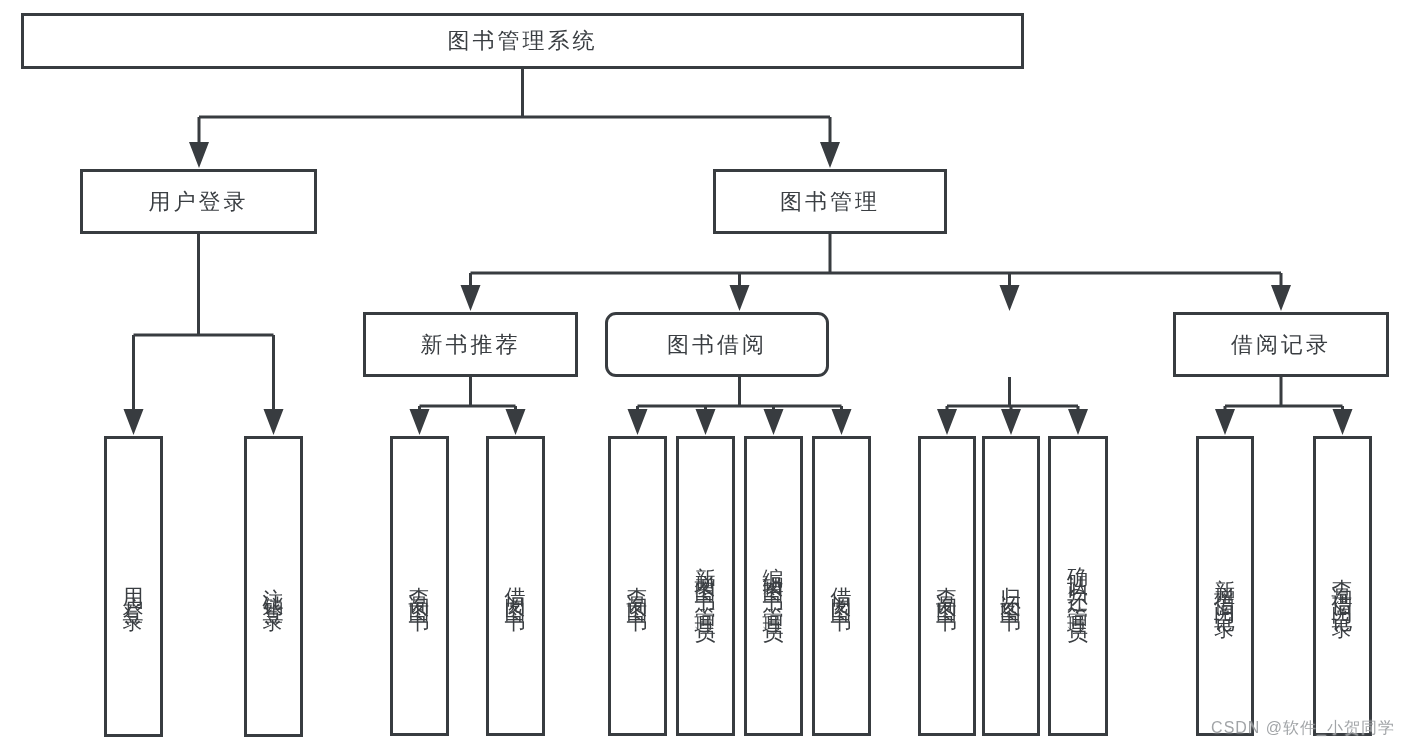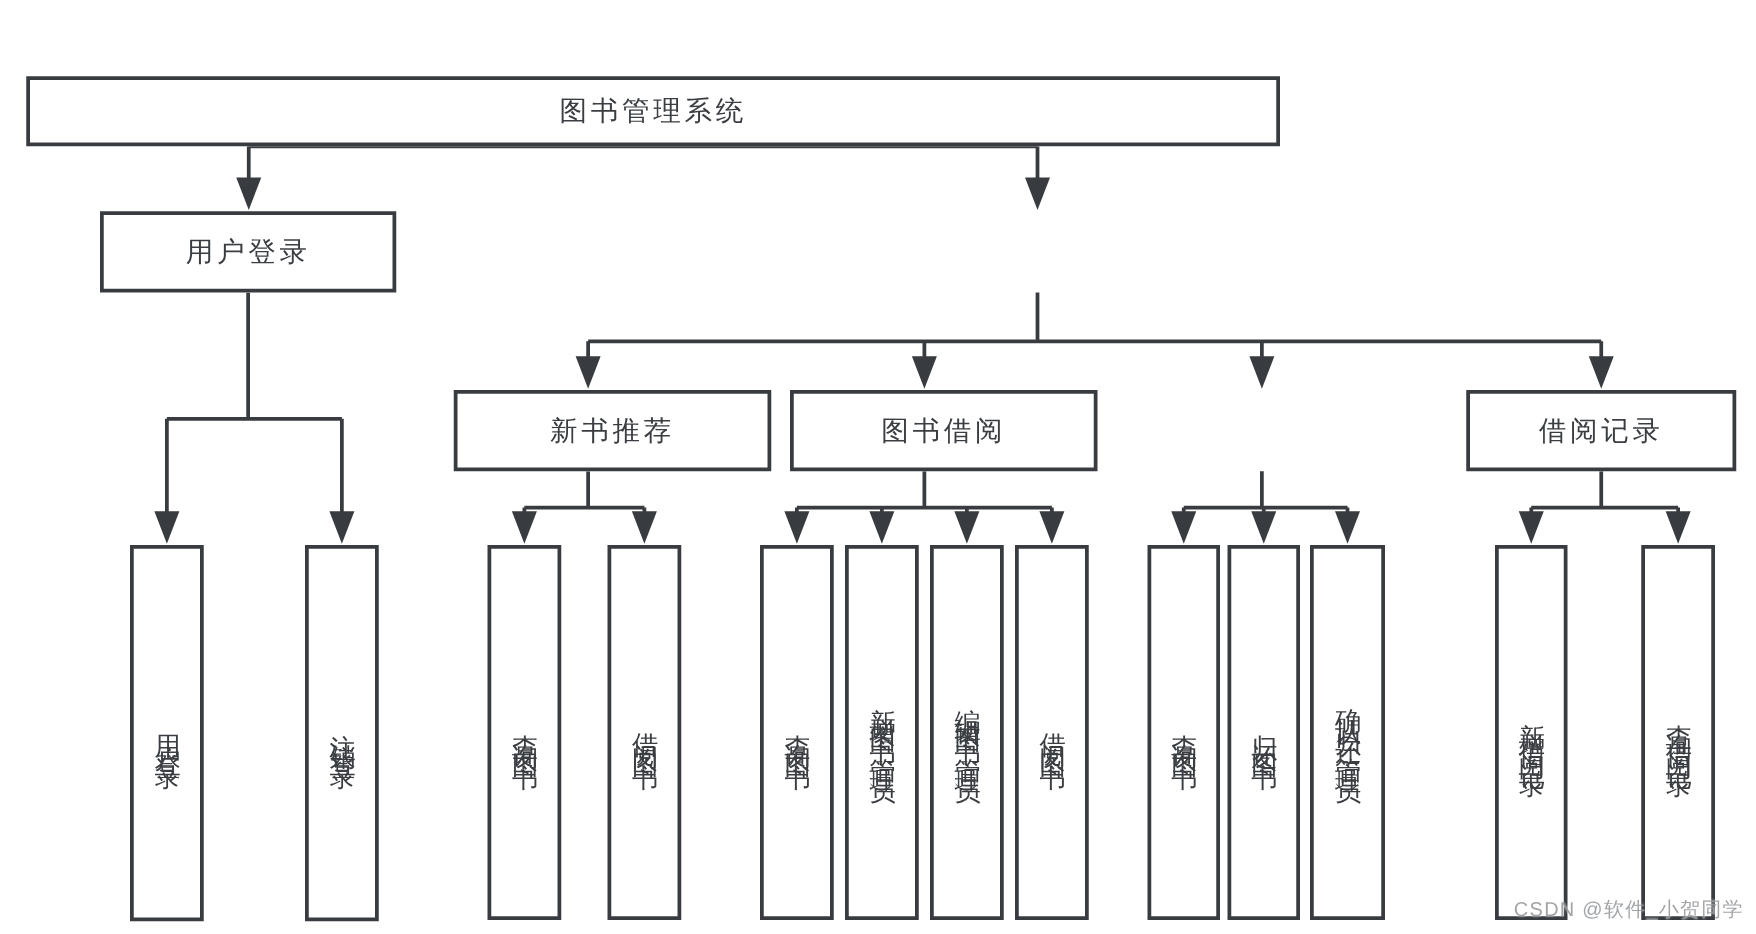--- a/index.html
+++ b/index.html
@@ -84,32 +84,35 @@
          M695.5 409 L715.5 409 L705.5 435 Z
          M763.5 409 L783.5 409 L773.5 435 Z
          M831.5 409 L851.5 409 L841.5 435 Z
          M937 409 L957 409 L947 435 Z
          M1001 409 L1021 409 L1011 435 Z
          M1068 409 L1088 409 L1078 435 Z
          M1215 409 L1235 409 L1225 435 Z
          M1332.5 409 L1352.5 409 L1342.5 435 Z"></path>
   </svg>
 
-  <div class="node" style="left:21px;top:13px;width:1003px;height:56px;margin-top:48px;">
+  <div class="node" style="left:21px;top:13px;width:1003px;height:56px;">
     <span class="h-label">图书管理系统</span>
   </div>
 
   <div class="node" style="left:80px;top:169px;width:237px;height:65px;">
     <span class="h-label">用户登录</span>
   </div>
+  <div class="node" style="left:713px;top:169px;width:234px;height:65px;">
+    <span class="h-label">图书管理</span>
+  </div>
 
-  <div class="node" style="left:363px;top:312px;width:254px;height:65px;">
+  <div class="node" style="left:363px;top:312px;width:215px;height:65px;">
     <span class="h-label">新书推荐</span>
   </div>
-  <div class="node" style="left:632px;top:312px;width:246px;height:65px;">
+  <div class="node" style="left:605px;top:312px;width:224px;height:65px;border-radius:11px;">
     <span class="h-label">图书借阅</span>
   </div>
   <div class="node" style="left:1173px;top:312px;width:216px;height:65px;">
     <span class="h-label">借阅记录</span>
   </div>
 
   <div class="node" style="left:104px;top:436px;width:59px;height:301px;">
     <span class="v-label">用户登录</span>
   </div>
   <div class="node" style="left:244px;top:436px;width:59px;height:301px;">

